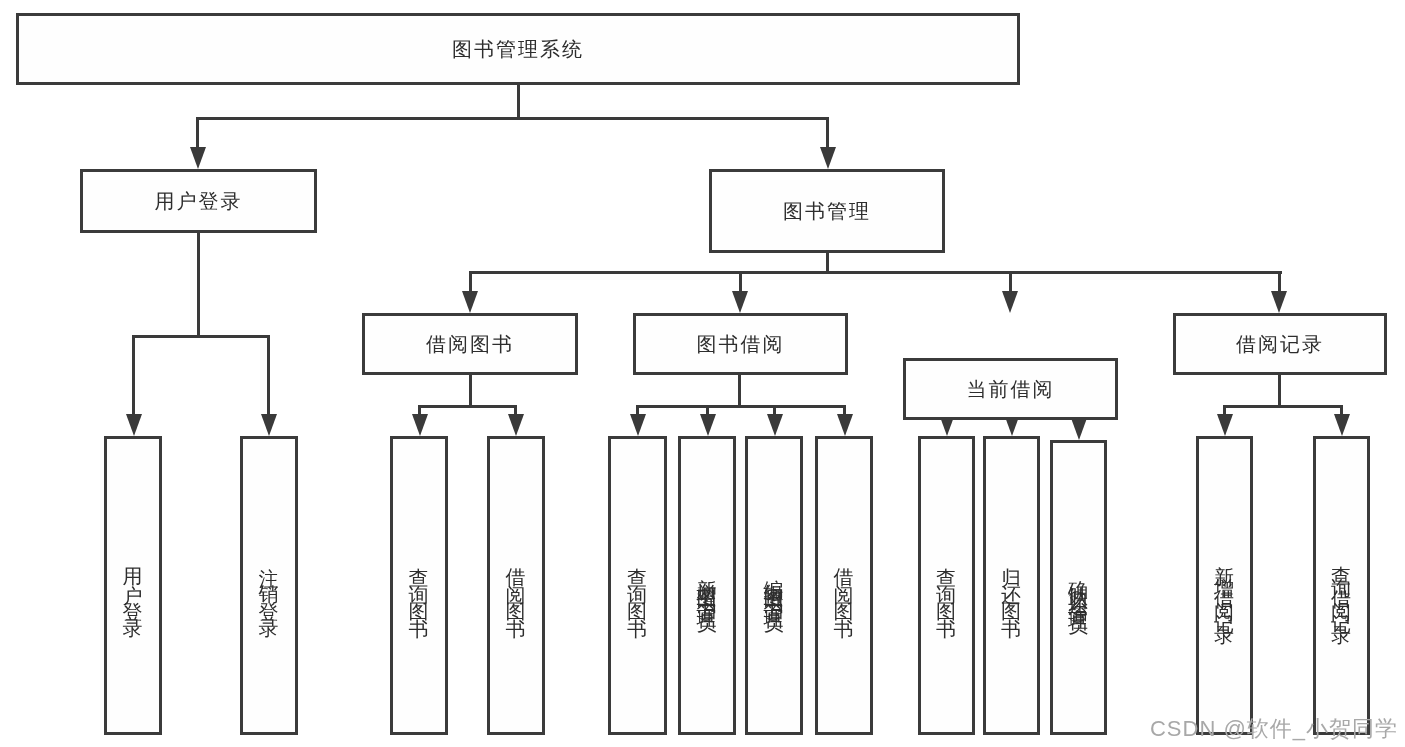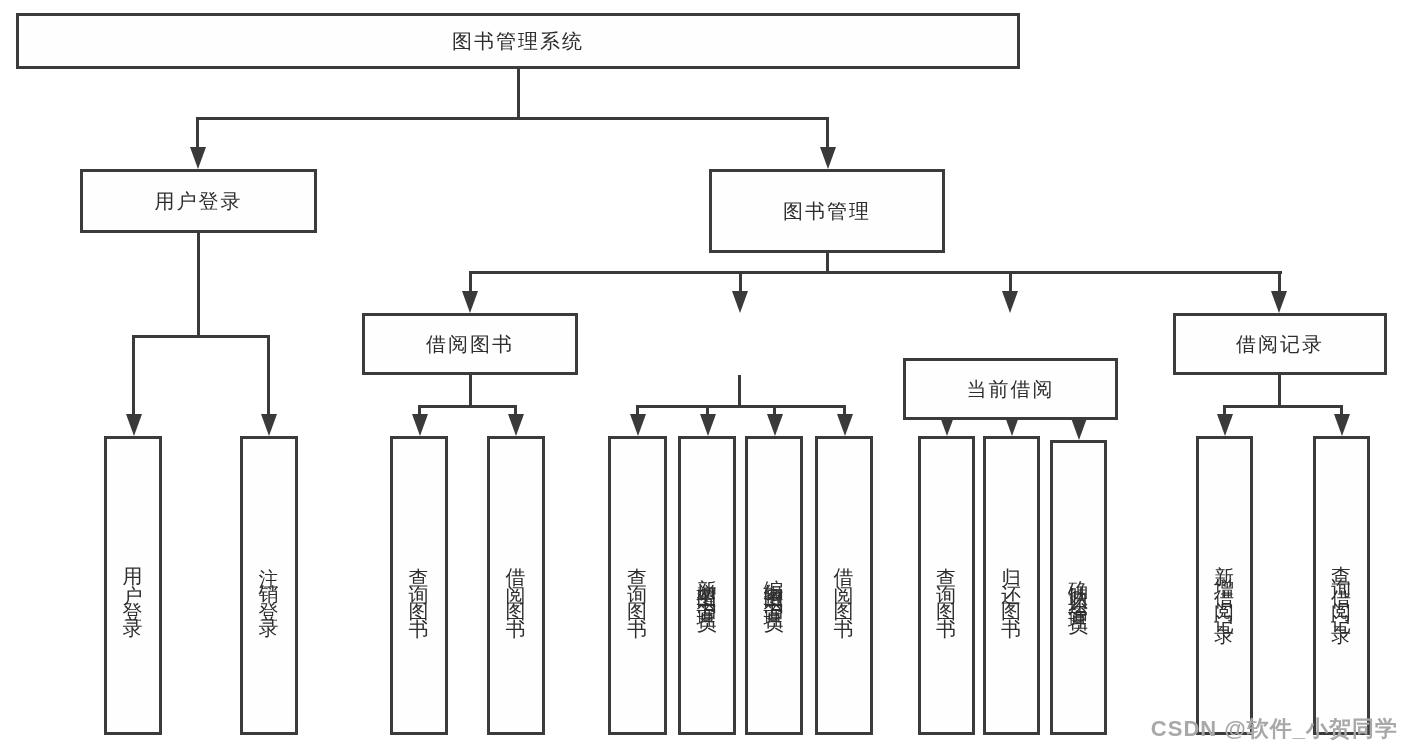--- a/index.html
+++ b/index.html
@@ -58,21 +58,20 @@
     border-right: 8px solid transparent;
     border-top: 22px solid #3a3a3a;
   }
   .watermark {
     position: absolute;
     right: 7px;
     bottom: 3px;
     font-size: 22px;
     color: #a8a8a8;
     letter-spacing: 1px;
-    font-weight: bold;
   }
 </style>
 </head>
 <body>
 
 <div class="canvas">
 
   <div class="line" style="left:517px; top:69px;  width:3px;   height:50px;"></div>
   <div class="line" style="left:196px; top:117px; width:633px; height:3px;"></div>
   <div class="line" style="left:196px; top:117px; width:3px;   height:33px;"></div>
@@ -125,28 +124,29 @@
   <div class="line" style="left:1077px; top:405px; width:3px;   height:13px;"></div>
   <div class="arrow" style="left:1071px; top:418px;"></div>
 
   <div class="line" style="left:1278px; top:375px; width:3px;   height:32px;"></div>
   <div class="line" style="left:1223px; top:405px; width:120px; height:3px;"></div>
   <div class="line" style="left:1223px; top:405px; width:3px;   height:9px;"></div>
   <div class="arrow" style="left:1217px; top:414px;"></div>
   <div class="line" style="left:1340px; top:405px; width:3px;   height:9px;"></div>
   <div class="arrow" style="left:1334px; top:414px;"></div>
 
-  <div class="hbox" style="left:16px; top:13px; width:1004px; height:56px;">图书管理系统</div>
+  <div class="hbox" style="left:16px; top:13px; width:1004px; height:72px;">图书管理系统</div>
 
   <div class="hbox" style="left:80px; top:169px; width:237px; height:64px;">用户登录</div>
 
   <div class="hbox" style="left:709px; top:169px; width:236px; height:84px;">图书管理</div>
 
   <div class="hbox" style="left:362px; top:313px; width:216px; height:62px;">借阅图书</div>
 
+  <div class="hbox" style="left:633px; top:313px; width:215px; height:62px;">图书借阅</div>
 
   <div class="hbox" style="left:903px; top:313px; width:215px; height:62px;margin-top:45px;">当前借阅</div>
 
   <div class="hbox" style="left:1173px; top:313px; width:214px; height:62px;">借阅记录</div>
 
   <div class="vbox" style="left:104px; top:436px; width:58px; height:299px;">
     <span class="vtext ls-lg">用户登录</span>
   </div>
   <div class="vbox" style="left:240px; top:436px; width:58px; height:299px;">
     <span class="vtext ls-lg">注销登录</span>

